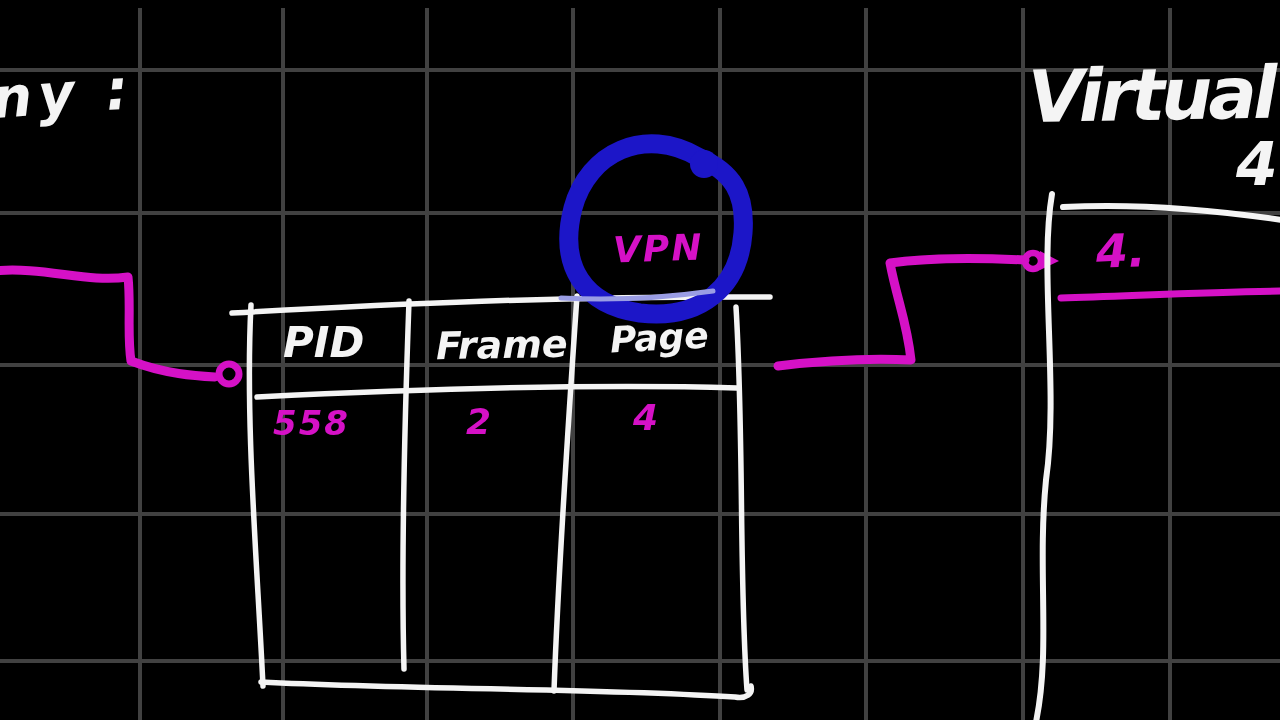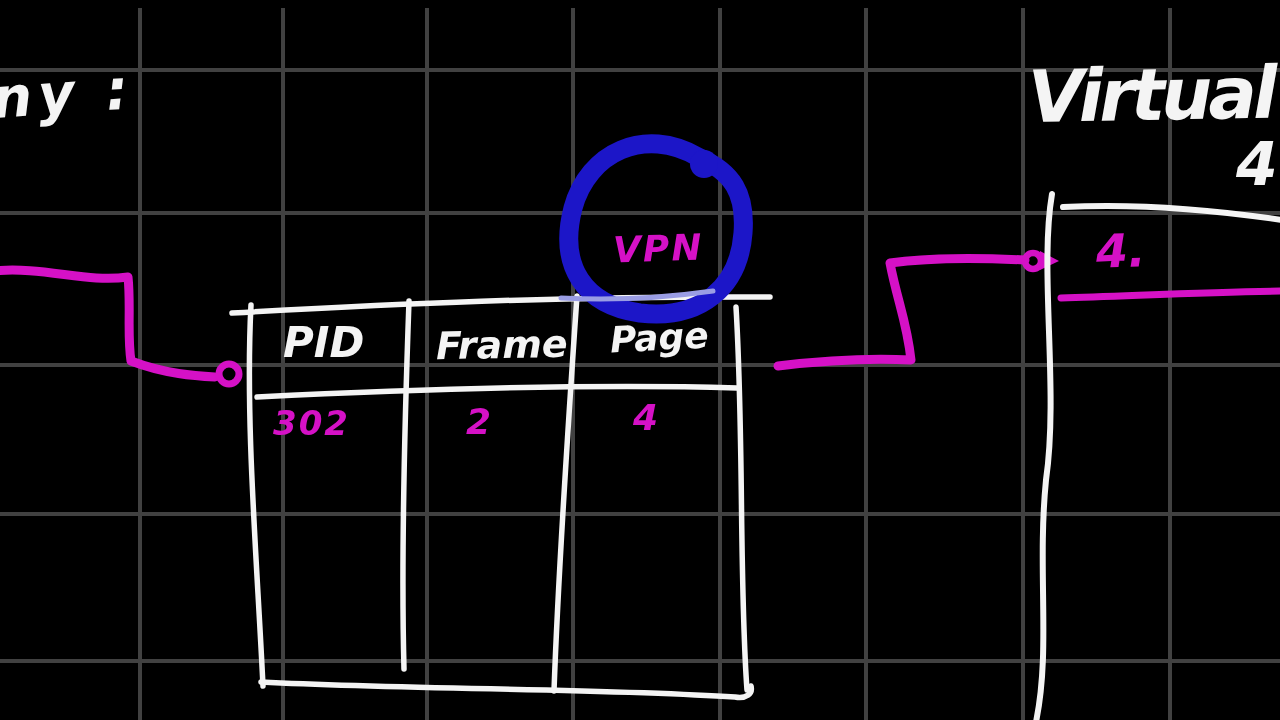--- a/index.html
+++ b/index.html
@@ -86,18 +86,18 @@
   <div class="hw t-topleft">ny :</div>
   <div class="hw t-virtual">Virtual m</div>
   <div class="hw t-virtnum">4</div>
 
   <div class="hw mg t-vpn">VPN</div>
 
   <div class="hw t-h-pid">PID</div>
   <div class="hw t-h-frame">Frame</div>
   <div class="hw t-h-page">Page</div>
 
-  <div class="hw mg t-c-pid">302</div>
+  <div class="hw mg t-c-pid">558</div>
   <div class="hw mg t-c-frame">2</div>
   <div class="hw mg t-c-page">4</div>
 
   <div class="hw mg t-panel">4.</div>
 </div>
 
 </body></html>

